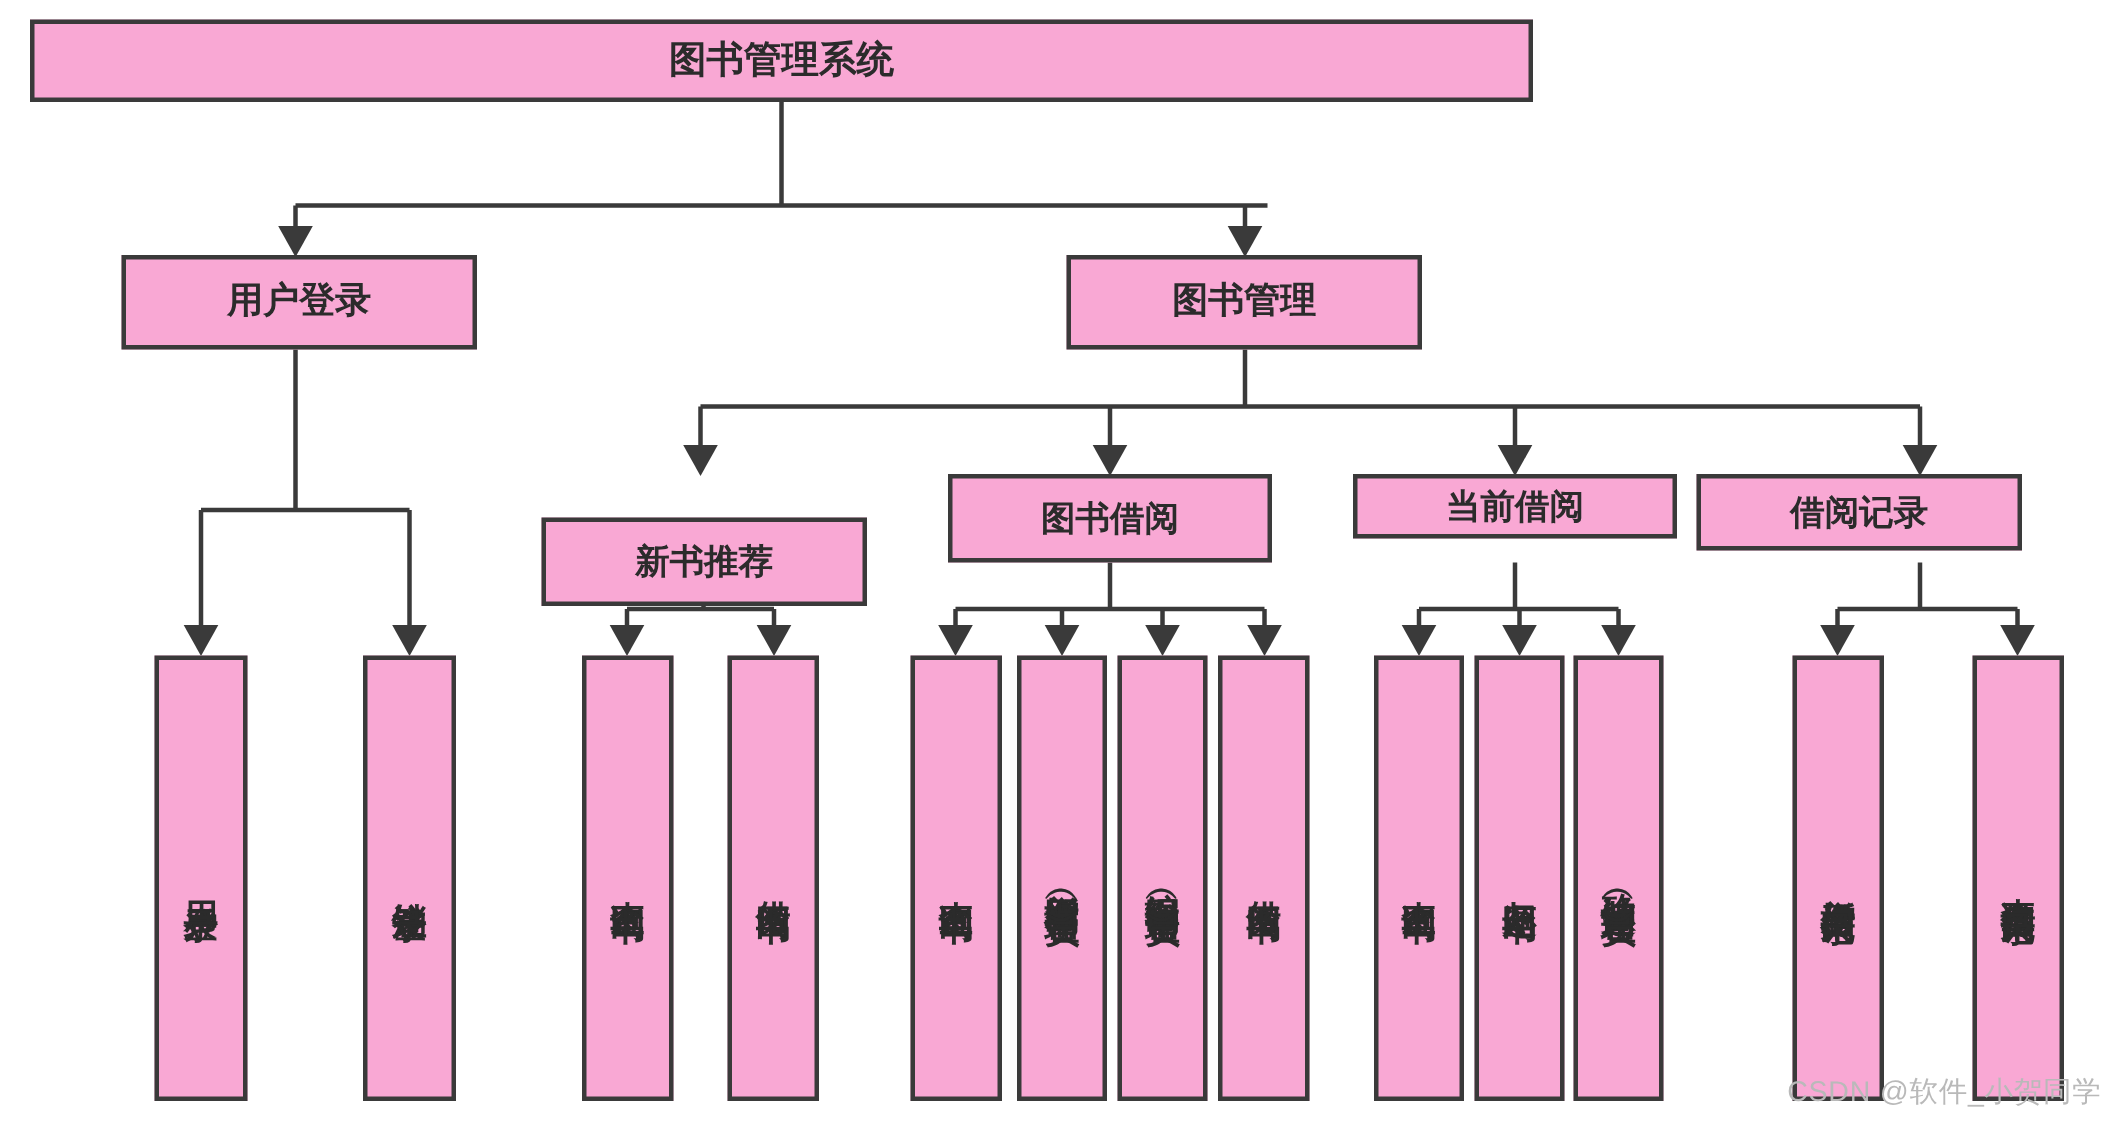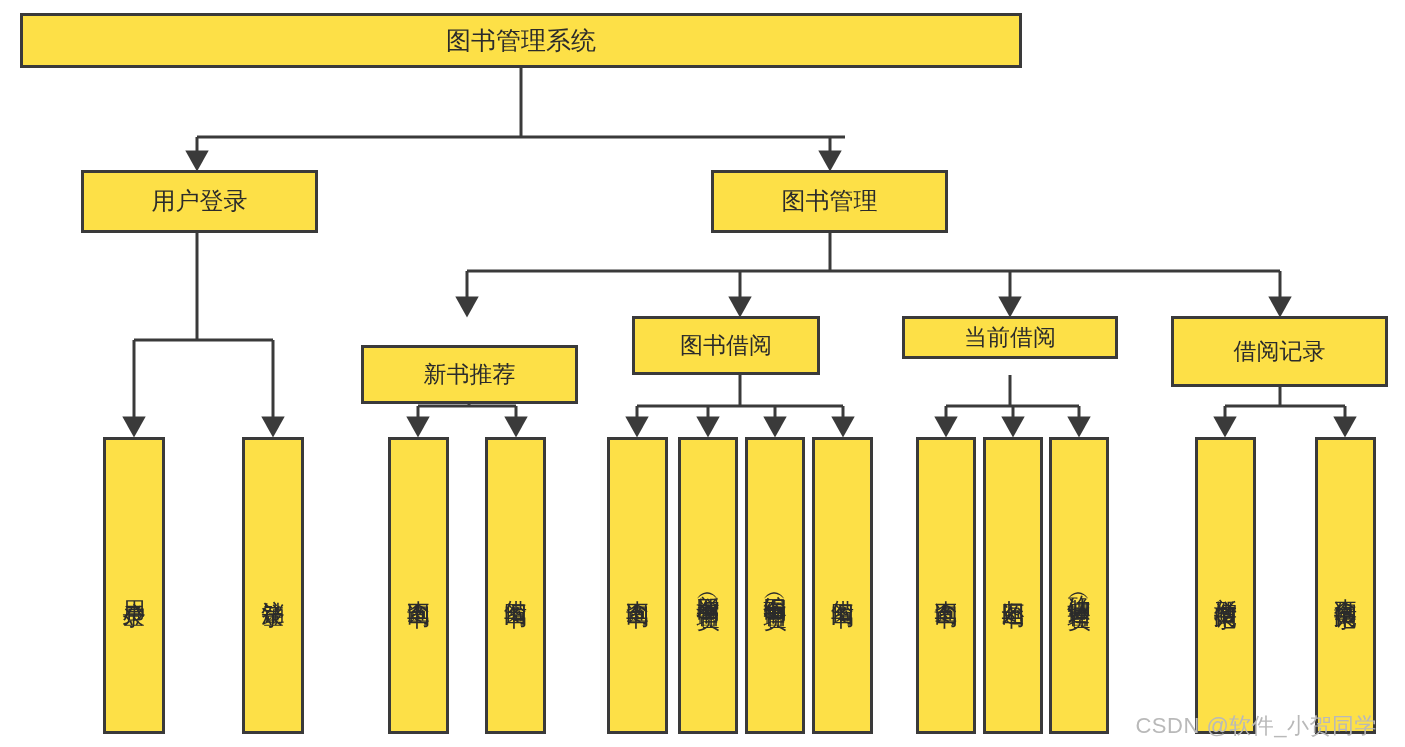--- a/index.html
+++ b/index.html
@@ -21,28 +21,29 @@
     position: absolute;
     left: 0;
     top: 0;
     width: 1405px;
     height: 747px;
     pointer-events: none;
   }
   .node {
     position: absolute;
     box-sizing: border-box;
-    background: #fde047;
+    background: #f9a8d4;
     border: 3px solid #3a3a3a;
     display: flex;
     align-items: center;
     justify-content: center;
     color: #2b2b2b;
     line-height: 1.18;
     text-align: center;
+    font-weight: bold;
   }
   .node.root {
     font-size: 25px;
   }
   .node.lvl2 {
     font-size: 24px;
   }
   .node.lvl3 {
     font-size: 23px;
   }
@@ -55,23 +56,23 @@
     padding: 4px 0;
   }
   .node.leaf .vtext {
     writing-mode: vertical-rl;
     text-orientation: upright;
     letter-spacing: 2px;
     display: block;
   }
   .watermark {
     position: absolute;
-    right: 28px;
+    right: 4px;
     bottom: 6px;
-    font-size: 22px;
+    font-size: 19px;
     color: #b9b9b9;
     letter-spacing: 0.5px;
     white-space: nowrap;
   }
 </style>
 </head>
 <body>
 
 <div id="canvas">
 
@@ -132,27 +133,27 @@
   <div class="node lvl2" style="left:81px; top:170px; width:237px; height:63px;">
     <span>用户登录</span>
   </div>
   <div class="node lvl2" style="left:711px; top:170px; width:237px; height:63px;">
     <span>图书管理</span>
   </div>
 
   <div class="node lvl3" style="left:361px; top:316px; width:217px; height:59px;margin-top:29px;">
     <span>新书推荐</span>
   </div>
-  <div class="node lvl3" style="left:632px; top:316px; width:188px; height:59px;">
+  <div class="node lvl3" style="left:632px; top:316px; width:216px; height:59px;">
     <span>图书借阅</span>
   </div>
   <div class="node lvl3" style="left:902px; top:316px; width:216px; height:43px;">
     <span>当前借阅</span>
   </div>
-  <div class="node lvl3" style="left:1171px; top:316px; width:217px; height:71px;">
+  <div class="node lvl3" style="left:1131px; top:316px; width:217px; height:51px;">
     <span>借阅记录</span>
   </div>
 
   <div class="node leaf" style="left:103px; top:437px; width:62px; height:297px;">
     <span class="vtext">用户登录</span>
   </div>
   <div class="node leaf" style="left:242px; top:437px; width:62px; height:297px;">
     <span class="vtext">注销登录</span>
   </div>
   <div class="node leaf" style="left:388px; top:437px; width:61px; height:297px;">

